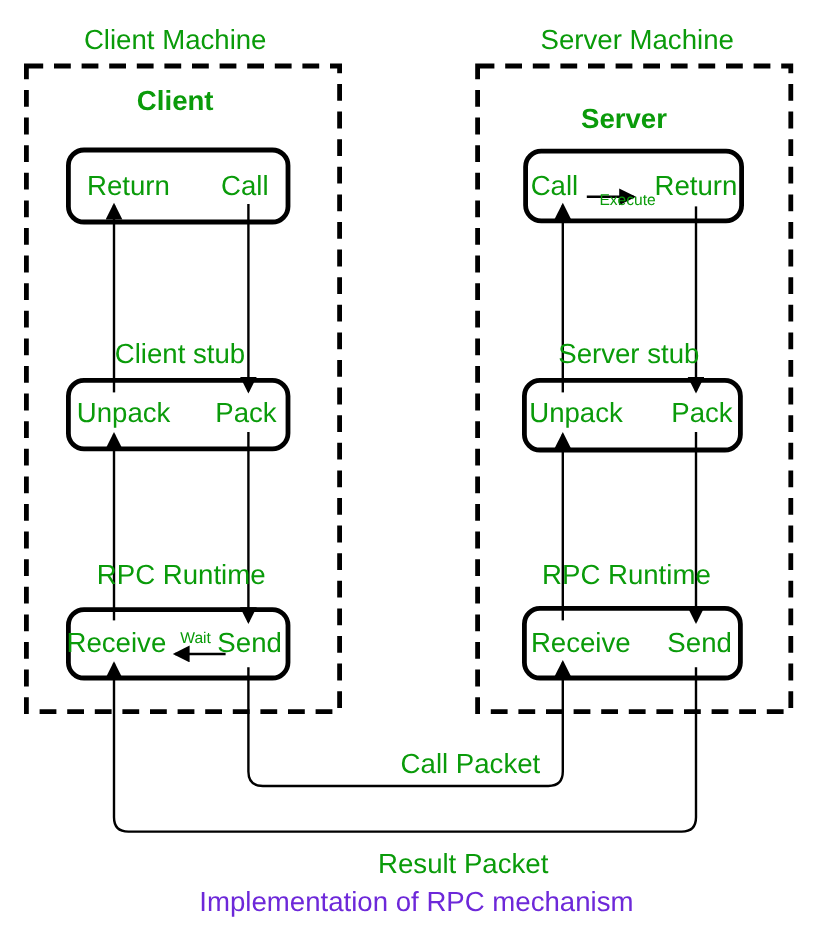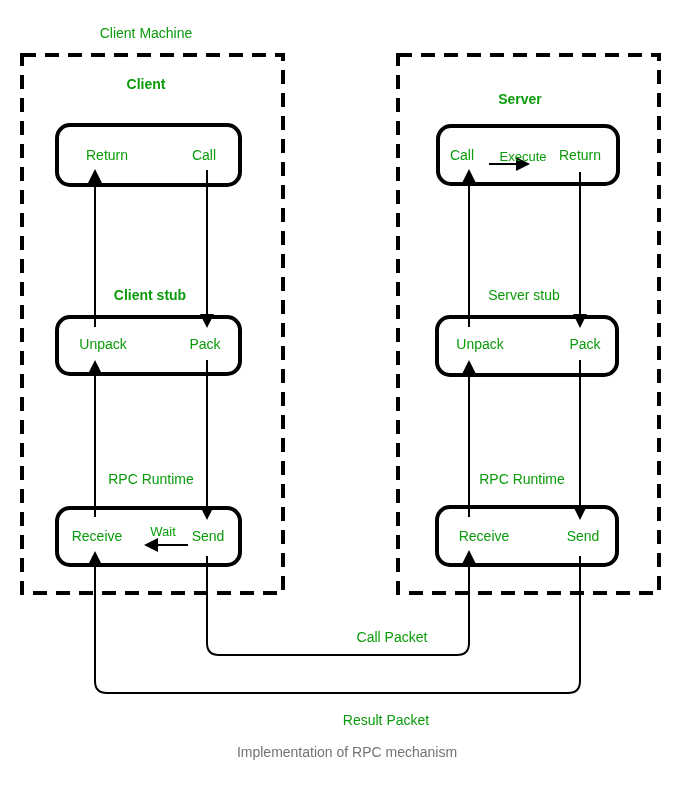--- a/index.html
+++ b/index.html
@@ -17,29 +17,29 @@
   }
   .stage svg {
     position: absolute;
     left: 0;
     top: 0;
   }
   .lbl {
     position: absolute;
     transform: translate(-50%, -50%);
     white-space: nowrap;
-    font-size: 14px;
+    font-size: 23px;
     color: #0a9b0a;
     line-height: 1;
   }
   .lbl.small {
     font-size: 13px;
   }
   .lbl.dark {
-    color: #737373;
+    color: #6d28d9;
   }
 </style>
 </head>
 <body>
 
 <div class="stage">
 
   <svg width="687" height="786" viewBox="0 0 687 786">
     <defs>
       <marker id="arw" markerUnits="userSpaceOnUse" markerWidth="18" markerHeight="16" refX="12" refY="7" orient="auto">
@@ -72,31 +72,32 @@
     <path d="M188,545 L146,545" fill="none" stroke="#000000" stroke-width="2" marker-end="url(#arw)"></path>
 
     <path d="M207,556 L207,643 Q207,655 219,655 L457,655 Q469,655 469,643 L469,552" fill="none" stroke="#000000" stroke-width="2" marker-end="url(#arw)"></path>
     <path d="M580,556 L580,681 Q580,693 568,693 L107,693 Q95,693 95,681 L95,553" fill="none" stroke="#000000" stroke-width="2" marker-end="url(#arw)"></path>
   </svg>
 
   <span class="lbl" style="left:146px; top:33px;">Client Machine</span>
   <span class="lbl" style="left:146px; top:84px;font-weight:bold;">Client</span>
   <span class="lbl" style="left:107px; top:155px;">Return</span>
   <span class="lbl" style="left:204px; top:155px;">Call</span>
-  <span class="lbl" style="left:150px; top:295px;font-weight:bold;">Client stub</span>
+  <span class="lbl" style="left:150px; top:295px;">Client stub</span>
   <span class="lbl" style="left:103px; top:344px;">Unpack</span>
   <span class="lbl" style="left:205px; top:344px;">Pack</span>
   <span class="lbl" style="left:151px; top:479px;">RPC Runtime</span>
   <span class="lbl" style="left:97px; top:536px;">Receive</span>
   <span class="lbl small" style="left:163px; top:531px;">Wait</span>
   <span class="lbl" style="left:208px; top:536px;">Send</span>
 
+  <span class="lbl" style="left:531px; top:33px;">Server Machine</span>
   <span class="lbl" style="left:520px; top:99px;font-weight:bold;">Server</span>
   <span class="lbl" style="left:462px; top:155px;">Call</span>
-  <span class="lbl small" style="left:511px; top:156px;padding-left:24px;">Execute</span>
+  <span class="lbl small" style="left:511px; top:166px;padding-left:24px;">Execute</span>
   <span class="lbl" style="left:580px; top:155px;">Return</span>
   <span class="lbl" style="left:524px; top:295px;text-align:center;">Server stub</span>
   <span class="lbl" style="left:480px; top:344px;">Unpack</span>
   <span class="lbl" style="left:585px; top:344px;">Pack</span>
   <span class="lbl" style="left:522px; top:479px;">RPC Runtime</span>
   <span class="lbl" style="left:484px; top:536px;">Receive</span>
   <span class="lbl" style="left:583px; top:536px;">Send</span>
 
   <span class="lbl" style="left:348px; top:637px;margin-left:44px;">Call Packet</span>
   <span class="lbl" style="left:342px; top:720px;margin-left:44px;">Result Packet</span>

